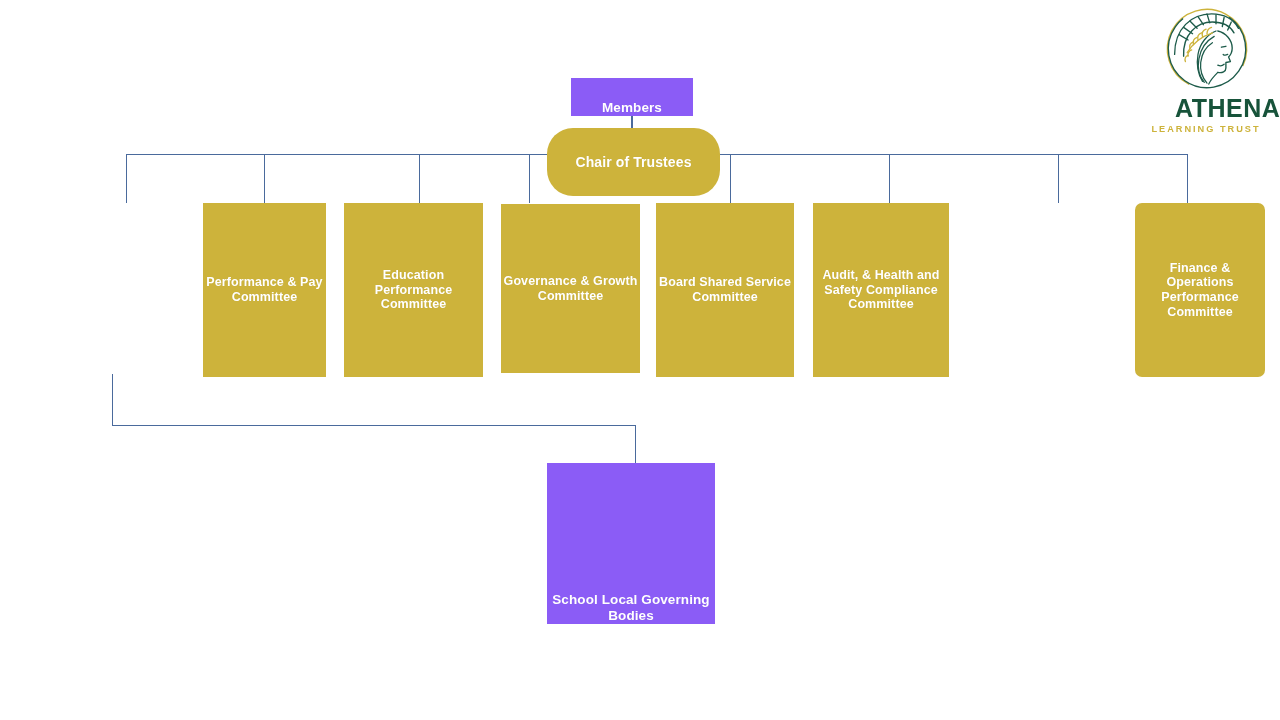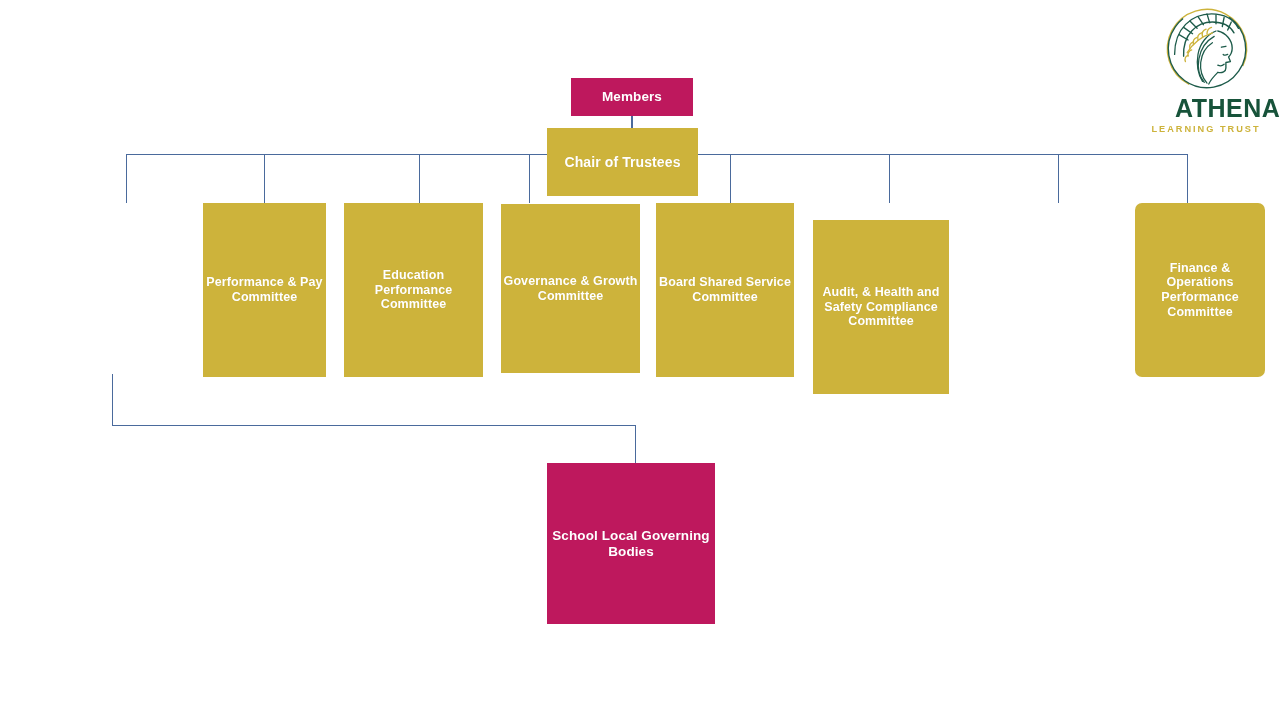--- a/index.html
+++ b/index.html
@@ -37,38 +37,39 @@
     justify-content: center;
     text-align: center;
     box-sizing: border-box;
     color: #ffffff;
     font-weight: bold;
     line-height: 1.18;
     letter-spacing: 0.1px;
     z-index: 2;
   }
   .node.gold  { background: #cdb33b; }
-  .node.green { background: #be185d; }
+  .node.green { background: #8b5cf6; align-items: flex-end; }
 
   .node-label {
     display: block;
     width: 112%;
     padding: 0 2px;
     box-sizing: border-box;
     text-shadow: 0 0 1px rgba(0,0,0,0.08);
   }
 
   
   #node-members {
     left: 571px; top: 78px; width: 122px; height: 38px;
     font-size: 13.5px;
   }
   #node-chair {
-    left: 547px; top: 128px; width: 151px; height: 68px;
+    left: 547px; top: 128px; width: 173px; height: 68px;
     font-size: 14px;
+    border-radius: 26px;
   }
   #node-slgb {
     left: 547px; top: 463px; width: 168px; height: 161px;
     font-size: 13.5px;
   }
 
   .committee {
     font-size: 12.5px;
   }
 
@@ -154,21 +155,21 @@
   </div>
 
   <div class="node gold committee" style="left:501px; top:204px; width:139px; height:169px;">
     <span class="node-label">Governance &amp; Growth Committee</span>
   </div>
 
   <div class="node gold committee" style="left:656px; top:203px; width:138px; height:174px;">
     <span class="node-label">Board Shared Service Committee</span>
   </div>
 
-  <div class="node gold committee" style="left:813px; top:220px; width:136px; height:174px;">
+  <div class="node gold committee" style="left:813px; top:203px; width:136px; height:174px;">
     <span class="node-label" style="width:122%;">Audit, &amp; Health and Safety Compliance Committee</span>
   </div>
 
 
   <div class="node gold committee" style="left:1135px; top:203px; width:130px; height:174px;border-radius:7px;">
     <span class="node-label">Finance &amp; Operations Performance Committee</span>
   </div>
 
   <div class="node green" id="node-slgb">
     <span class="node-label">School Local Governing Bodies</span>

